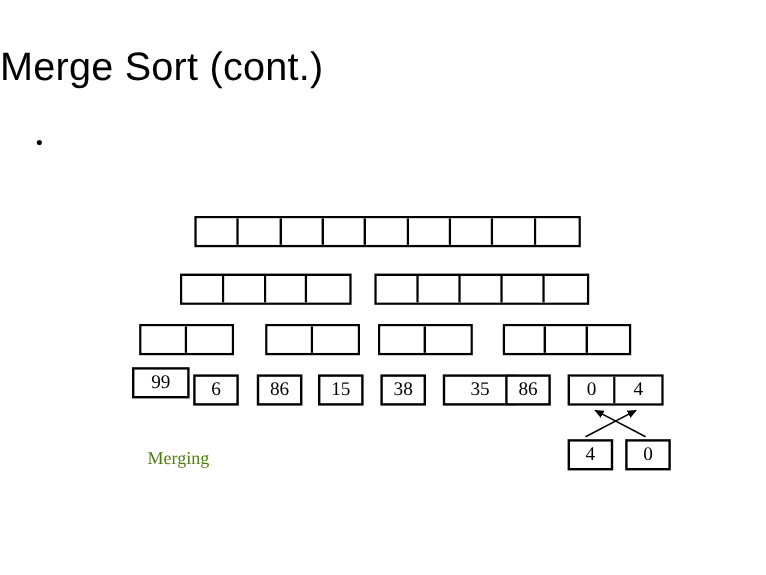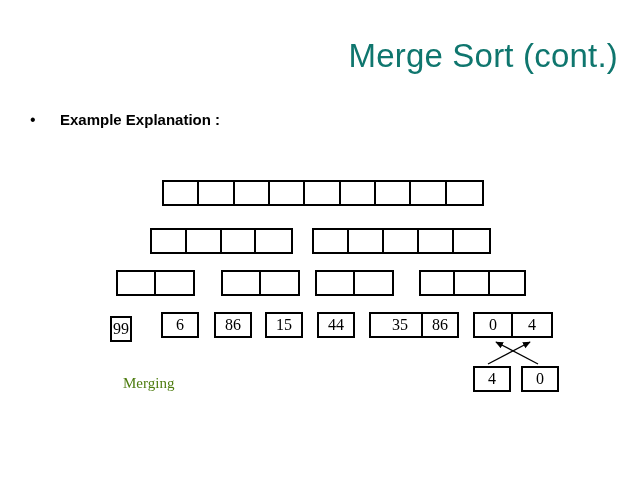--- a/index.html
+++ b/index.html
@@ -21,25 +21,25 @@
     width: 638px;
     height: 479px;
     background: #ffffff;
   }
   
   #slide-title {
     position: absolute;
     left: 0;
     top: 36px;
     width: 618px;
-    text-align: right;
+    text-align: left;
     font-size: 33px;
     font-weight: 400;
     letter-spacing: 0.2px;
-    color: #0f766e;
+    color: #000000;
     font-family: "Liberation Sans", sans-serif;
     line-height: 40px;
     white-space: nowrap;
   }
   
   #bullet-row {
     position: absolute;
     left: 30px;
     top: 110px;
     display: flex;
@@ -117,21 +117,20 @@
 </style>
 </head>
 <body>
 
 <div id="slide">
 
   <div id="slide-title">Merge Sort (cont.)</div>
 
   <div id="bullet-row">
     <span id="bullet-marker">•</span>
-    <span id="bullet-text">Example Explanation :</span>
   </div>
 
   <div class="group" style="left:162px; top:180px; width:322px;">
     <div class="cell" style="width:35.8px;"></div>
     <div class="cell" style="width:35.8px;"></div>
     <div class="cell" style="width:35.8px;"></div>
     <div class="cell" style="width:35.8px;"></div>
     <div class="cell" style="width:35.8px;"></div>
     <div class="cell" style="width:35.8px;"></div>
     <div class="cell" style="width:35.8px;"></div>
@@ -168,25 +167,25 @@
     <div class="cell" style="width:37.5px;"></div>
     <div class="cell" style="width:37.5px;"></div>
   </div>
 
   <div class="group" style="left:419px; top:270px; width:107px;">
     <div class="cell" style="width:34.3px;"></div>
     <div class="cell" style="width:34.3px;"></div>
     <div class="cell" style="width:34.3px;"></div>
   </div>
 
-  <div class="leafbox" style="left:110px; top:316px; width:22px;">99</div>
+  <div class="leafbox" style="left:110px; top:306px; width:48px;">99</div>
   <div class="leafbox" style="left:161px; top:312px; width:38px;">6</div>
   <div class="leafbox" style="left:214px; top:312px; width:38px;">86</div>
   <div class="leafbox" style="left:265px; top:312px; width:38px;">15</div>
-  <div class="leafbox" style="left:317px; top:312px; width:38px;">44</div>
+  <div class="leafbox" style="left:317px; top:312px; width:38px;">38</div>
   <div class="leafbox" style="left:369px; top:312px; width:62px;">35</div>
   <div class="leafbox" style="left:421px; top:312px; width:38px;">86</div>
 
   <div class="group" style="left:473px; top:312px; width:80px;">
     <div class="cell" style="width:38px;">0</div>
     <div class="cell" style="width:38px;">4</div>
   </div>
 
   <div class="leafbox" style="left:473px; top:366px; width:38px;">4</div>
   <div class="leafbox" style="left:521px; top:366px; width:38px;">0</div>

